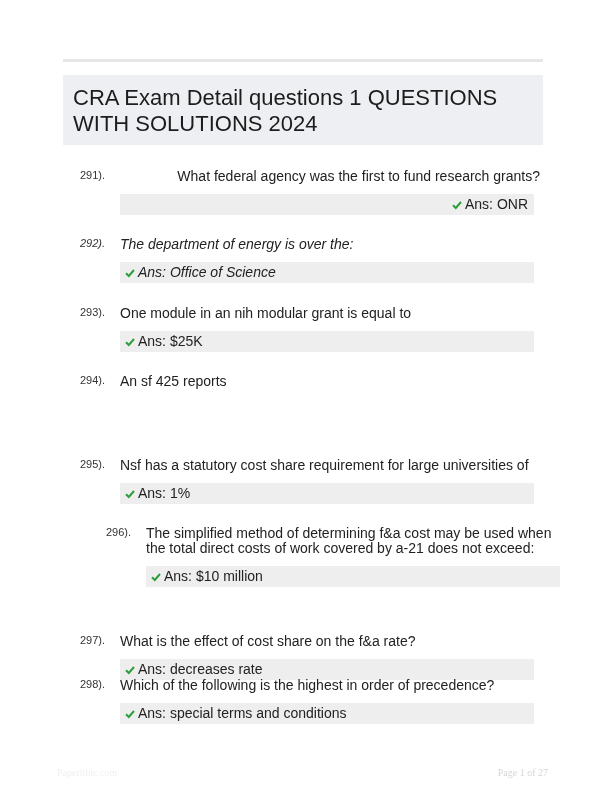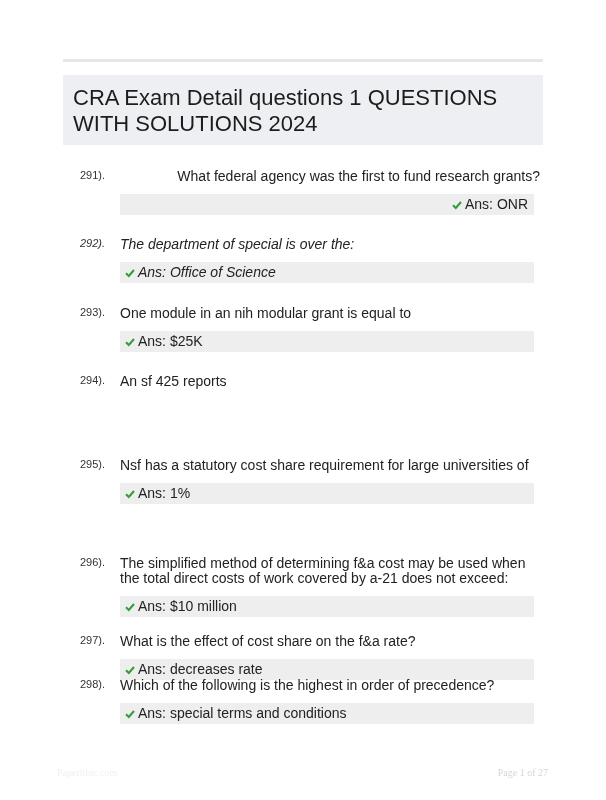--- a/index.html
+++ b/index.html
@@ -27,21 +27,21 @@
 <div class="qa" style="top:169px;text-align:right;">
   <span class="qnum">291).</span>
   <div class="qtext">What federal agency was the first to fund research grants?</div>
   <div class="ans"><svg class="check" viewBox="0 0 10 10">
         <path d="M1 5.2 L3.8 8 L9 2" fill="none" stroke="#2e9e3a" stroke-width="2"></path>
       </svg><span>Ans: ONR</span></div>
 </div>
 
 <div class="qa" style="top:237px;font-style:italic;">
   <span class="qnum">292).</span>
-  <div class="qtext">The department of special is over the:</div>
+  <div class="qtext">The department of energy is over the:</div>
   <div class="ans"><svg class="check" viewBox="0 0 10 10">
         <path d="M1 5.2 L3.8 8 L9 2" fill="none" stroke="#2e9e3a" stroke-width="2"></path>
       </svg><span>Ans: Office of Science</span></div>
 </div>
 
 <div class="qa" style="top:306px;">
   <span class="qnum">293).</span>
   <div class="qtext">One module in an nih modular grant is equal to</div>
   <div class="ans"><svg class="check" viewBox="0 0 10 10">
         <path d="M1 5.2 L3.8 8 L9 2" fill="none" stroke="#2e9e3a" stroke-width="2"></path>
@@ -54,21 +54,21 @@
 </div>
 
 <div class="qa" style="top:458px;">
   <span class="qnum">295).</span>
   <div class="qtext">Nsf has a statutory cost share requirement for large universities of</div>
   <div class="ans"><svg class="check" viewBox="0 0 10 10">
         <path d="M1 5.2 L3.8 8 L9 2" fill="none" stroke="#2e9e3a" stroke-width="2"></path>
       </svg><span>Ans: 1%</span></div>
 </div>
 
-<div class="qa" style="top:556px;">
+<div class="qa" style="top:526px;margin-left:26px;">
   <span class="qnum">296).</span>
   <div class="qtext">The simplified method of determining f&amp;a cost may be used when the total direct costs of work covered by a-21 does not exceed:</div>
   <div class="ans"><svg class="check" viewBox="0 0 10 10">
         <path d="M1 5.2 L3.8 8 L9 2" fill="none" stroke="#2e9e3a" stroke-width="2"></path>
       </svg><span>Ans: $10 million</span></div>
 </div>
 
 <div class="qa" style="top:634px;">
   <span class="qnum">297).</span>
   <div class="qtext">What is the effect of cost share on the f&amp;a rate?</div>

